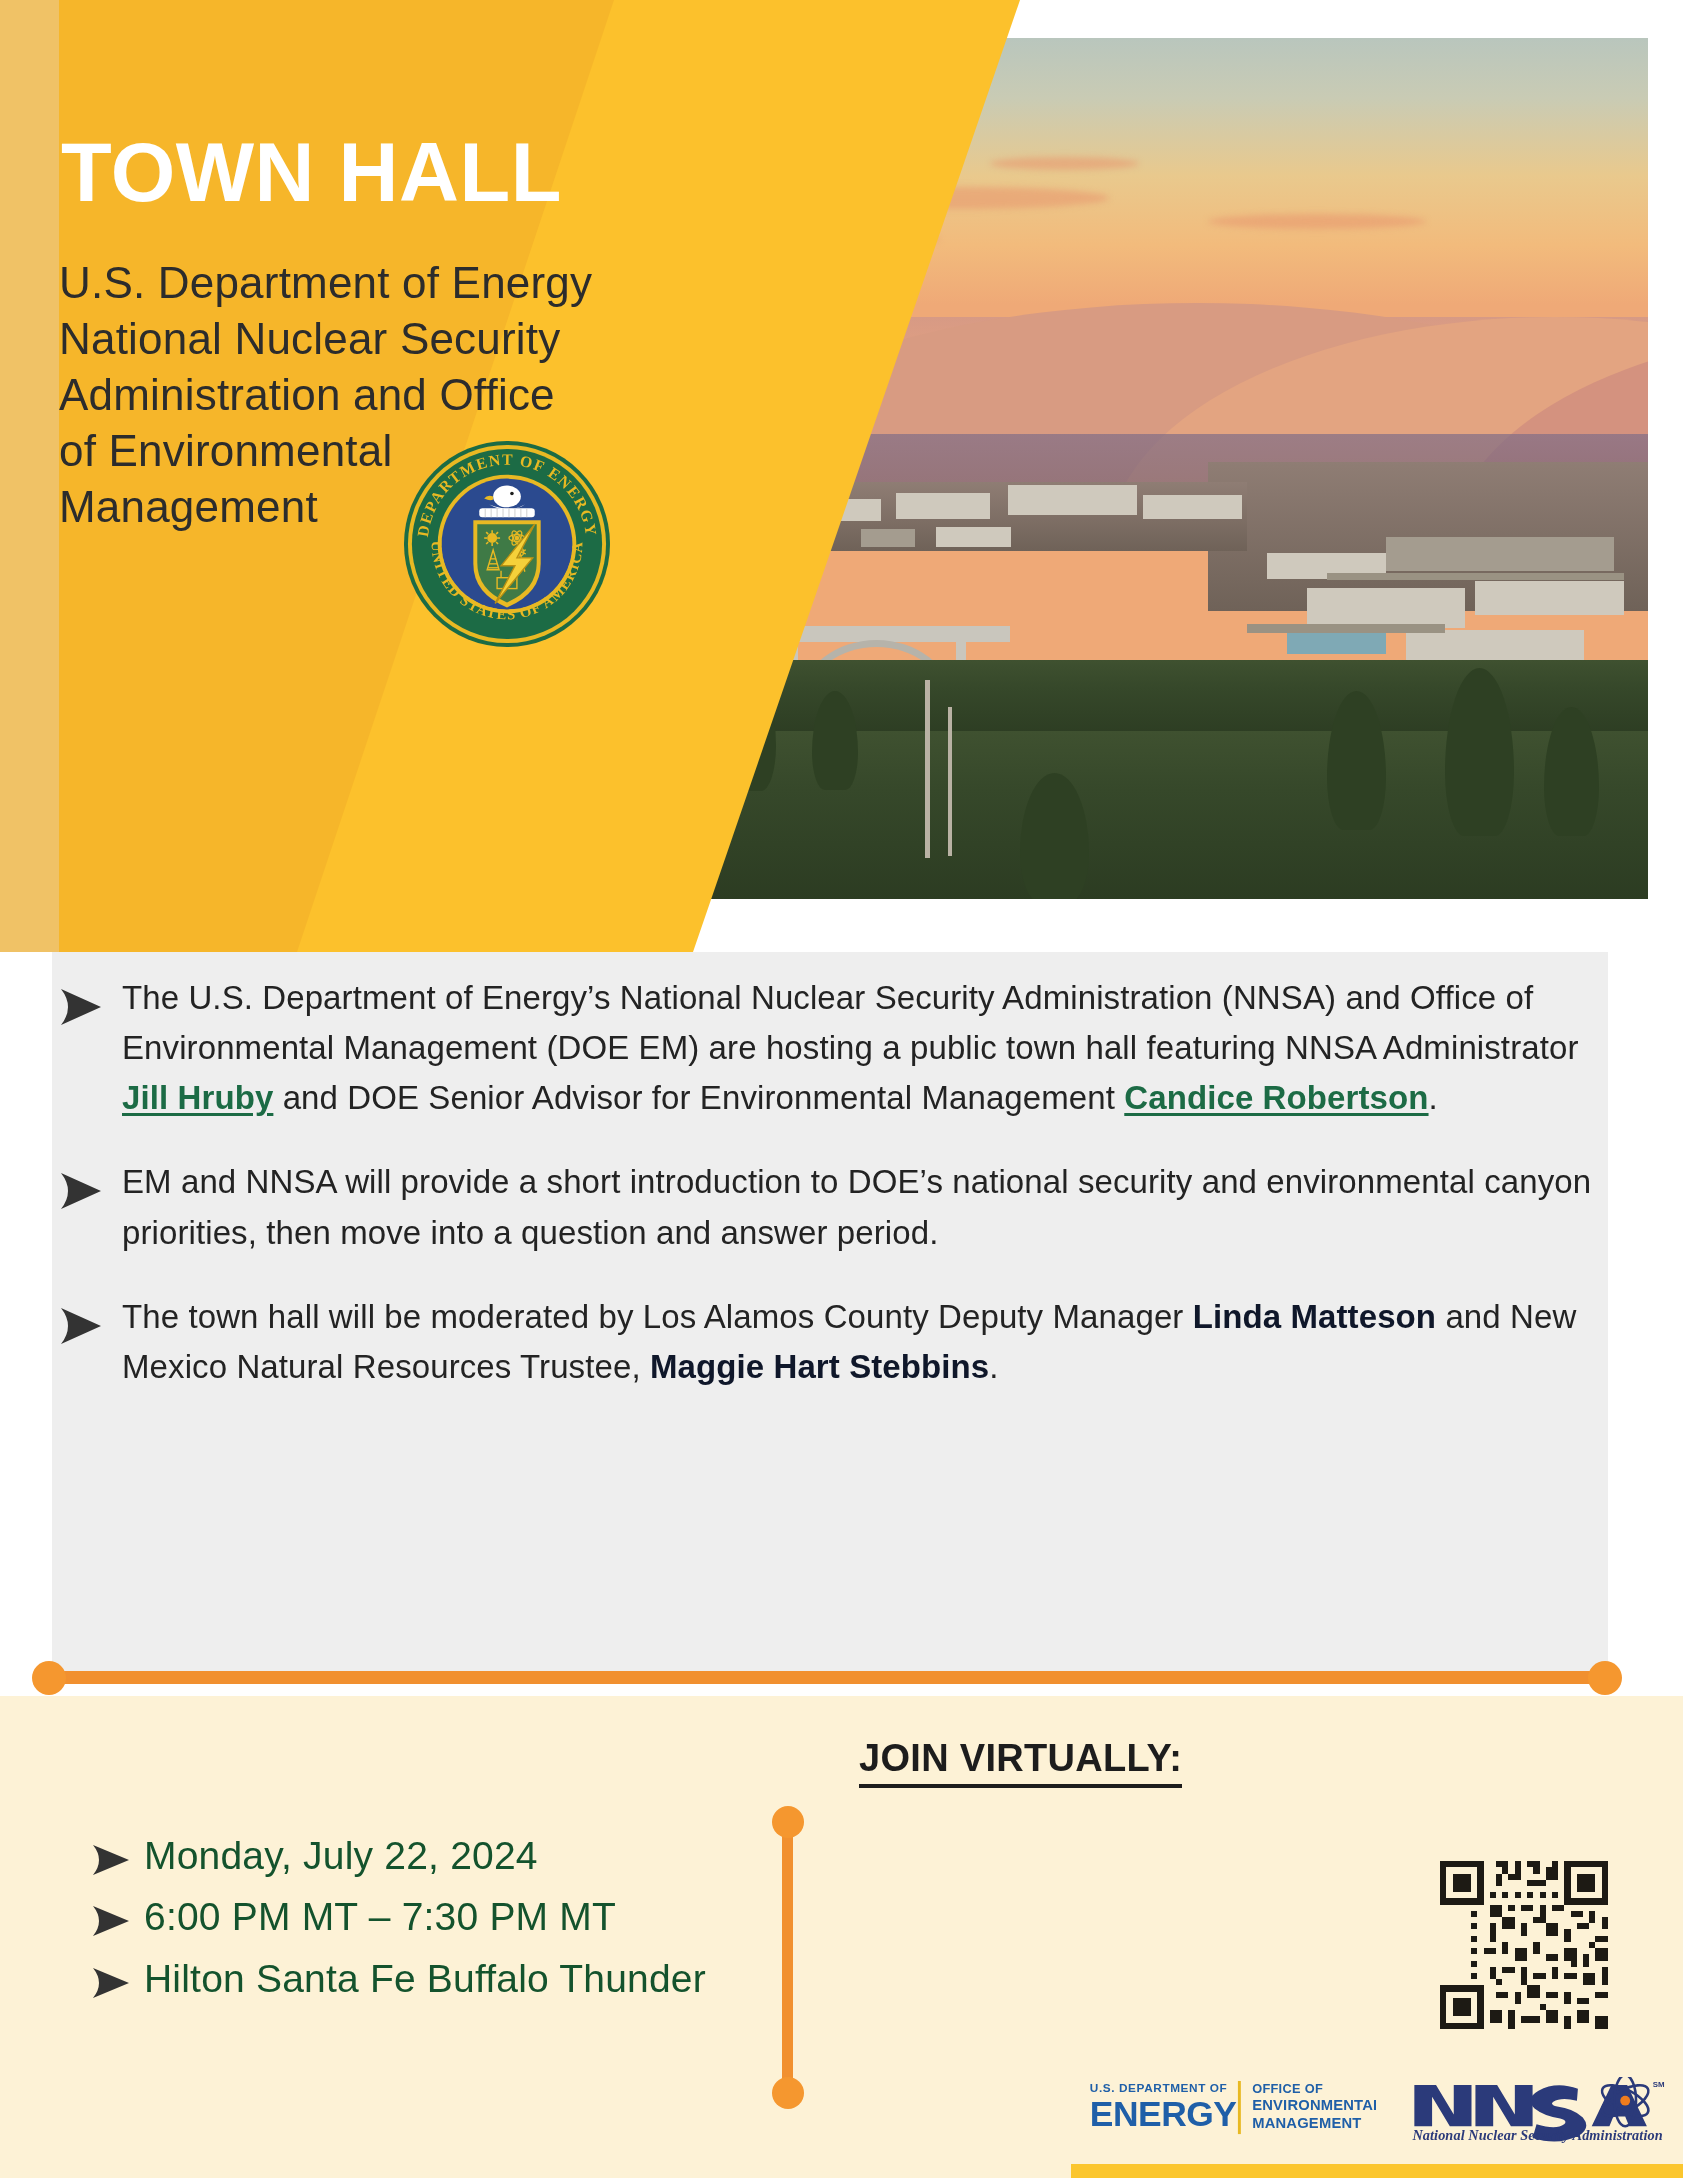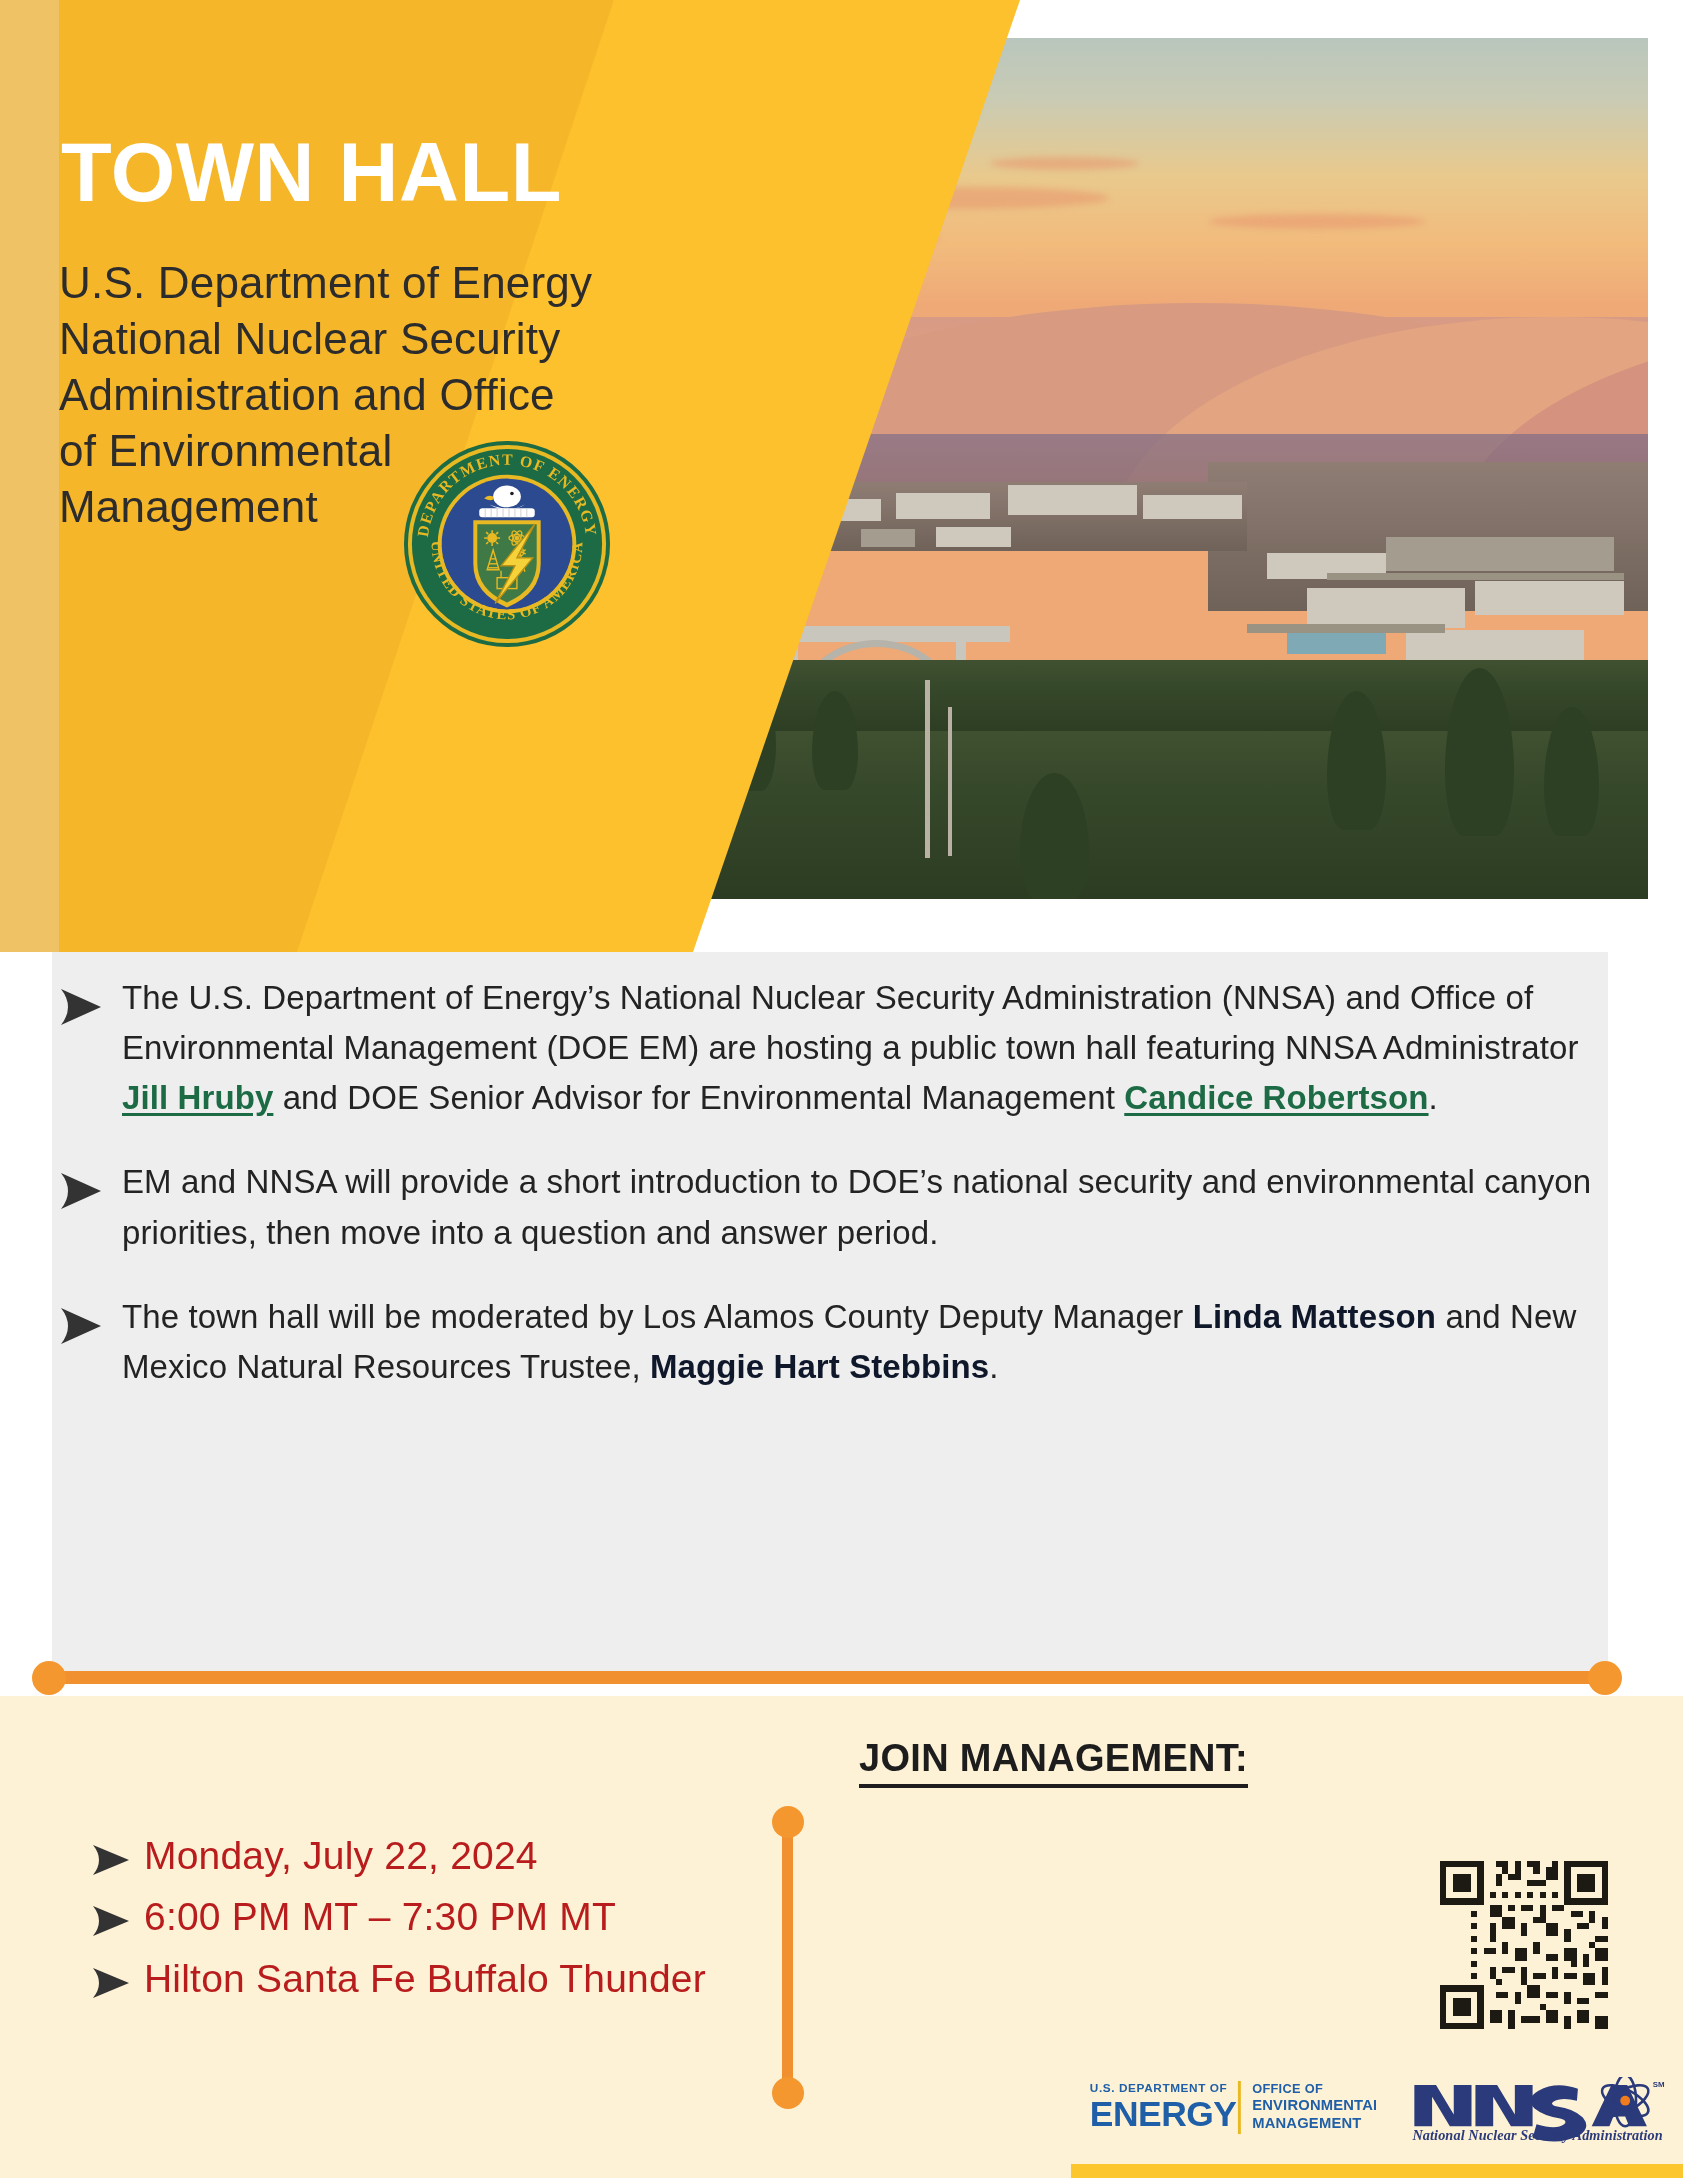--- a/index.html
+++ b/index.html
@@ -154,21 +154,21 @@
     letter-spacing: 0.3px;
     border-bottom: 4px solid #1d1d1d; padding-bottom: 4px;
   }
   .sec-head.meet { left: 166px; top: 1737px; }
   .sec-head.join { left: 859px; top: 1737px; }
 
   .meet-list { position: absolute; left: 91px; top: 1828px; width: 653px; }
   .meet-row { display: flex; margin-bottom: 6px; }
   .meet-row .ar { flex: 0 0 53px; padding-top: 15px; }
   .meet-row .tx {
-    font-size: 39px; line-height: 1.42; color: #b91c1c;
+    font-size: 39px; line-height: 1.42; color: #14532d;
     font-weight: 400; letter-spacing: 0.2px; text-align: center;
   }
 
   .join-body {
     position: absolute; left: 857px; top: 1820px; width: 574px;
     font-size: 39px; line-height: 1.45; color: #1d1d1d; letter-spacing: 0.2px;
   }
   .lnk-blue {
     color: #1a5fa8; font-weight: 700; text-decoration: underline;
     text-underline-offset: 5px;
@@ -366,21 +366,21 @@
       <div class="bullet-text">The town hall will be moderated by Los Alamos County Deputy Manager <span class="nm-green">Linda Matteson</span> and New Mexico Natural Resources Trustee, <span class="nm-green">Maggie Hart Stebbins</span>.</div>
     </div>
   </div>
 
   <div class="hdiv"></div>
   <div class="hdiv-cap l"></div>
   <div class="hdiv-cap r"></div>
 
   <div class="cream"></div>
 
-  <div class="sec-head join">JOIN MANAGEMENT:</div>
+  <div class="sec-head join">JOIN VIRTUALLY:</div>
 
   <div class="meet-list">
     <div class="meet-row">
       <div class="ar">
         <svg width="40" height="34" viewBox="0 0 40 34" aria-hidden="true">
           <path d="M 2 2 L 38 17 L 2 32 Q 14 17 2 2 Z" fill="#333333"></path>
         </svg>
       </div>
       <div class="tx">Monday, July 22, 2024</div>
     </div>

